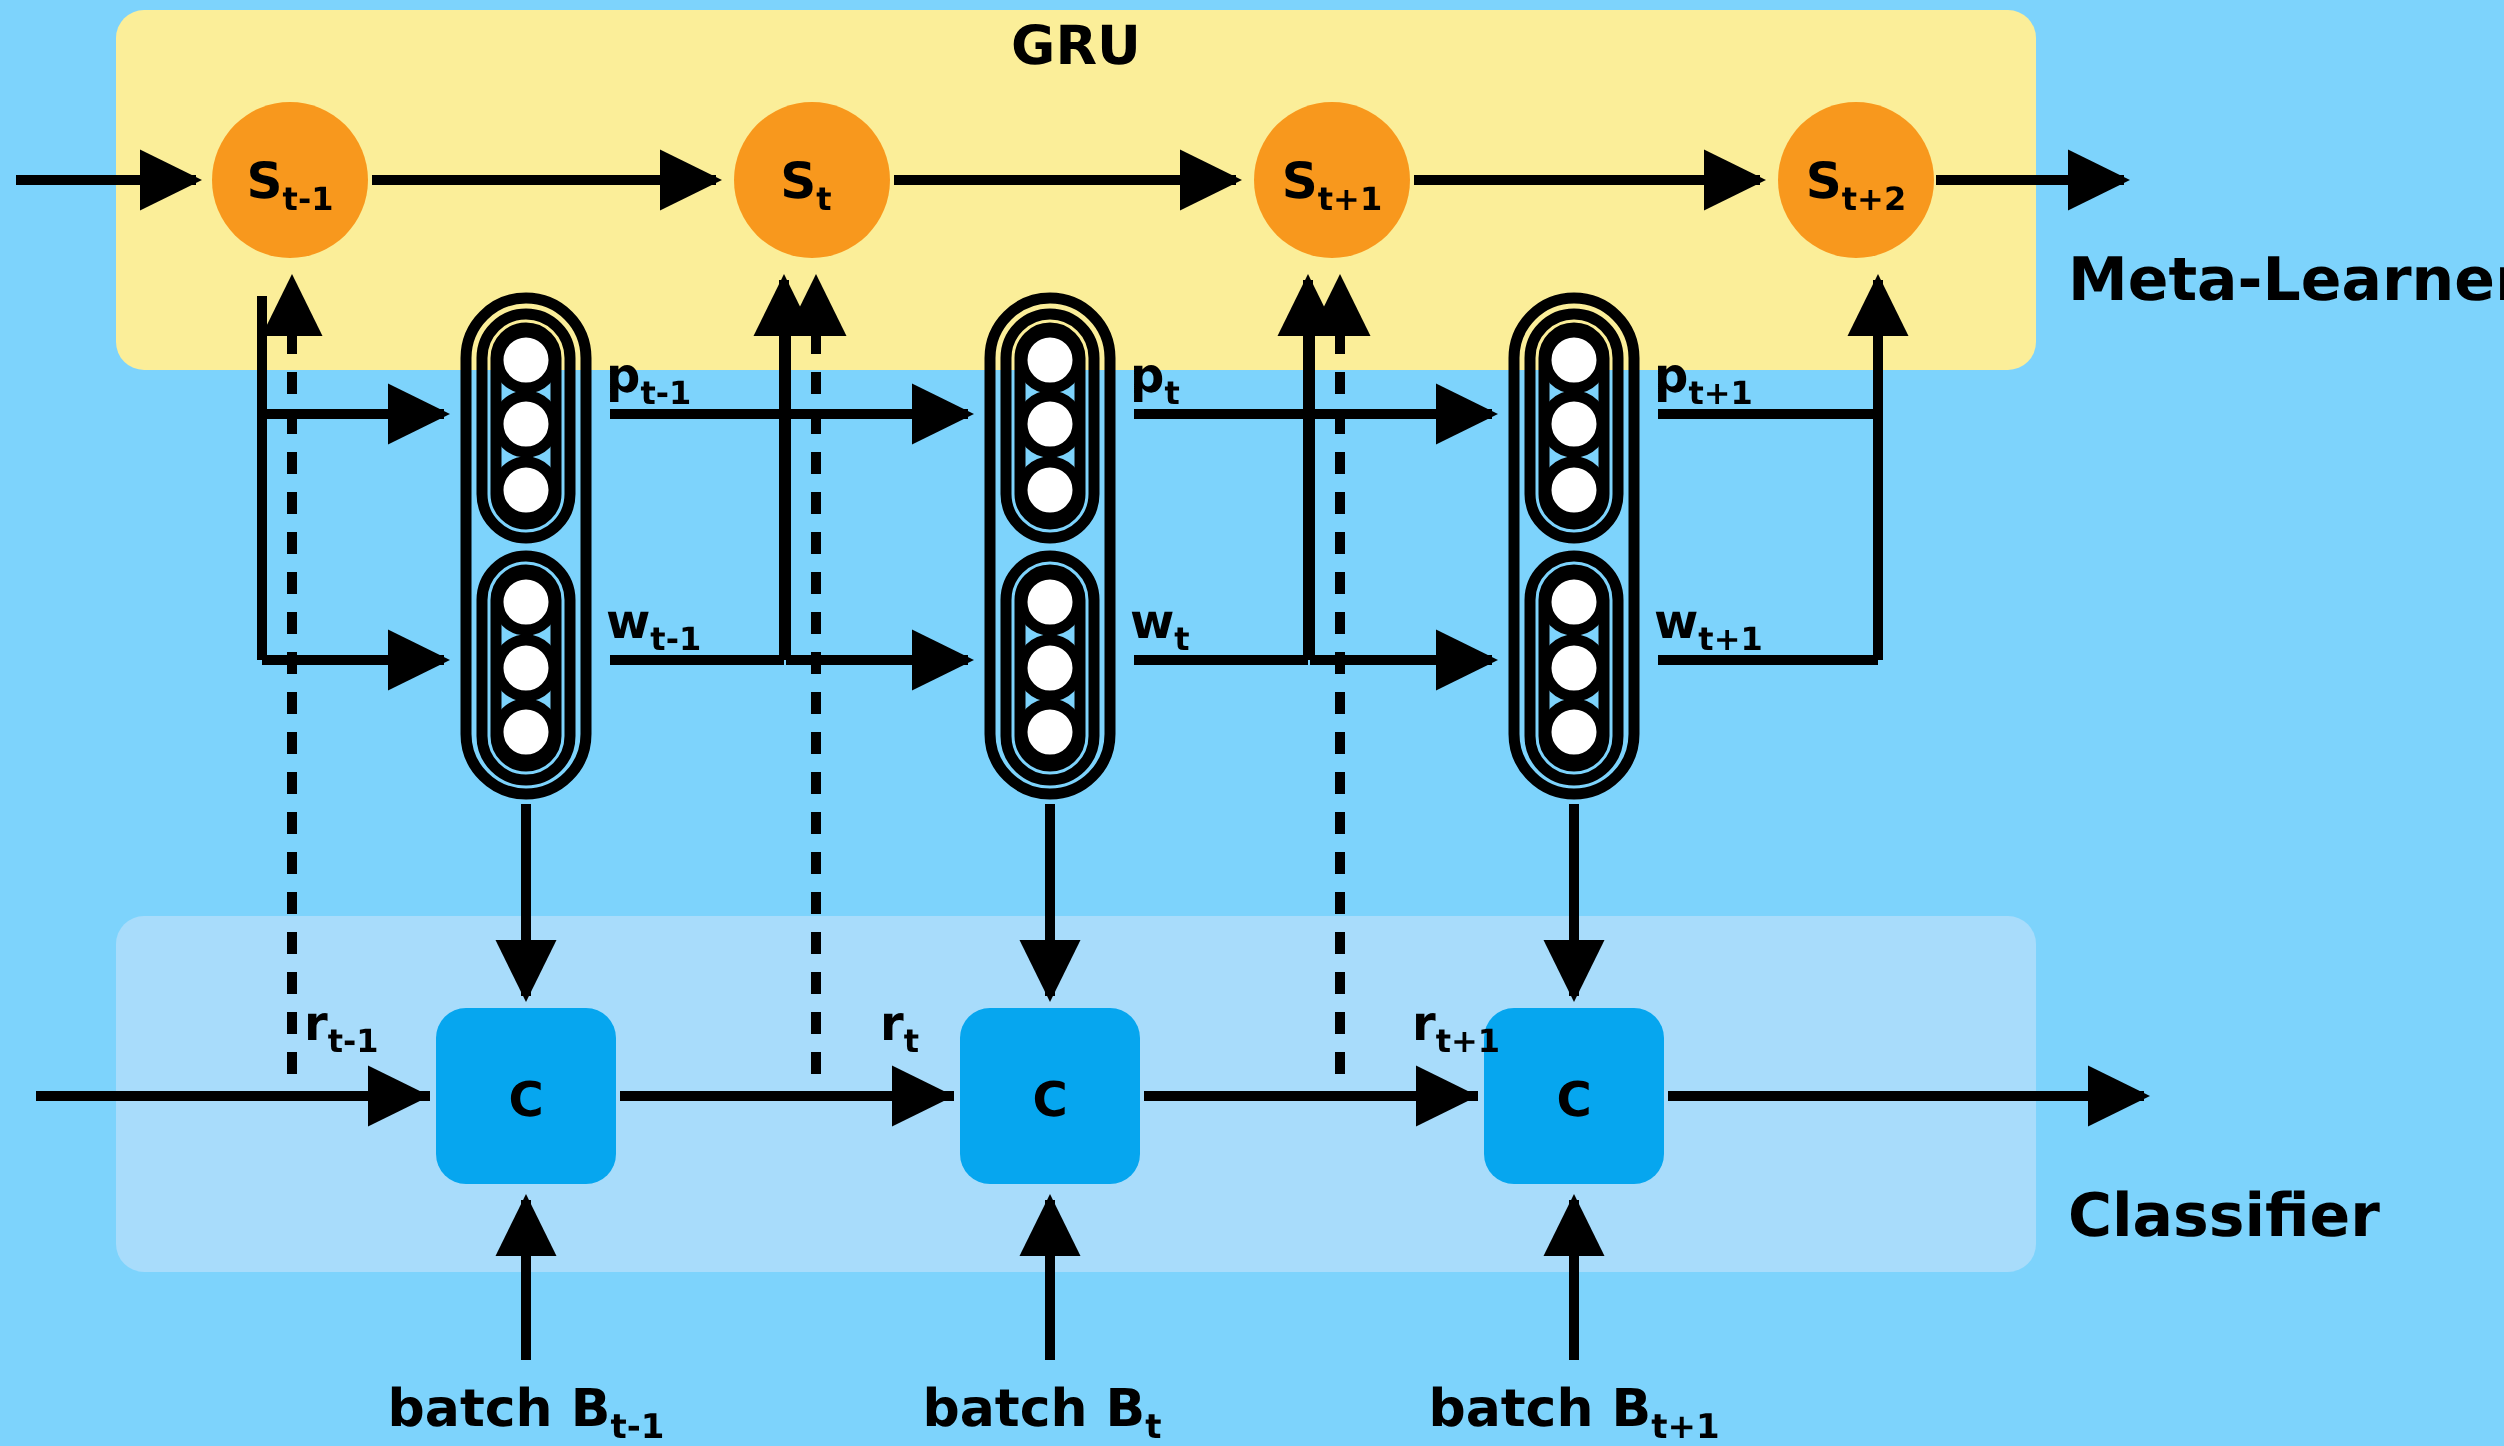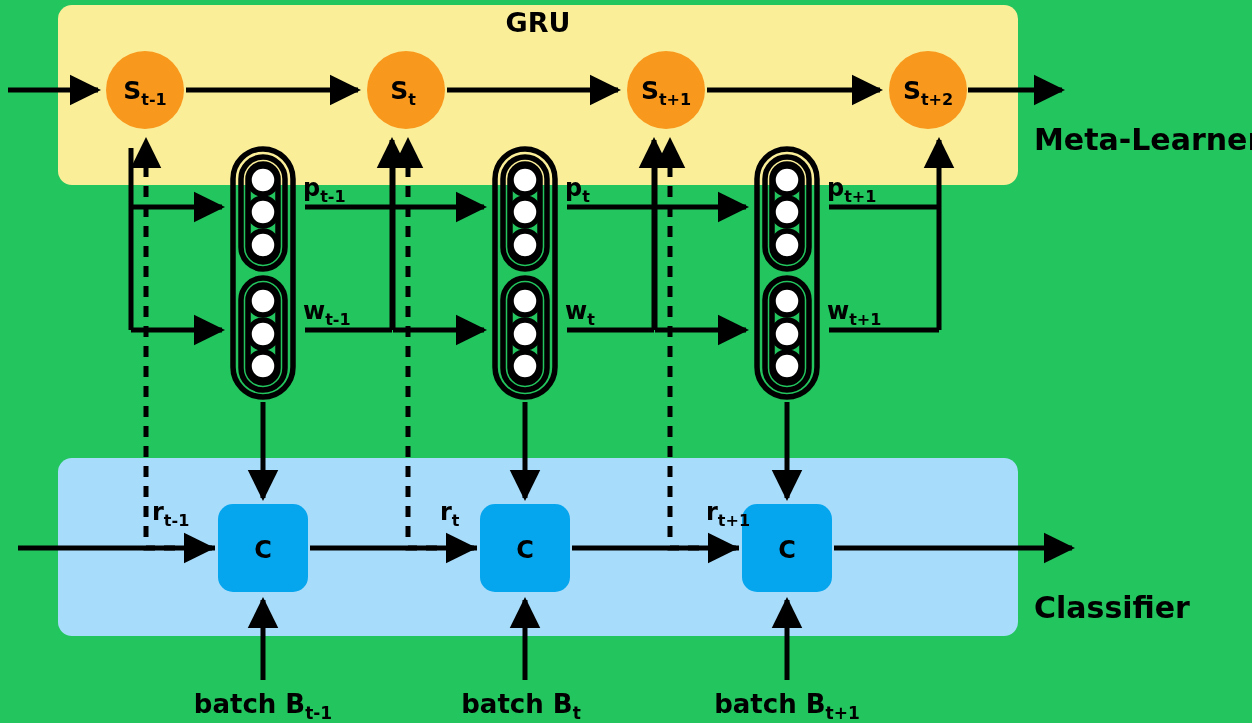--- a/index.html
+++ b/index.html
@@ -11,21 +11,21 @@
   body {
     width: 1252px;
     height: 723px;
     overflow: hidden;
     font-family: "DejaVu Sans", "Liberation Sans", sans-serif;
   }
   #diagram-root {
     position: relative;
     width: 1252px;
     height: 723px;
-    background: #22c55e;
+    background: #7dd3fc;
   }
   svg#diagram-svg {
     display: block;
     width: 1252px;
     height: 723px;
   }
   .panel-label {
     font-family: "DejaVu Sans", "Liberation Sans", sans-serif;
     font-weight: bold;
     font-size: 30px;

